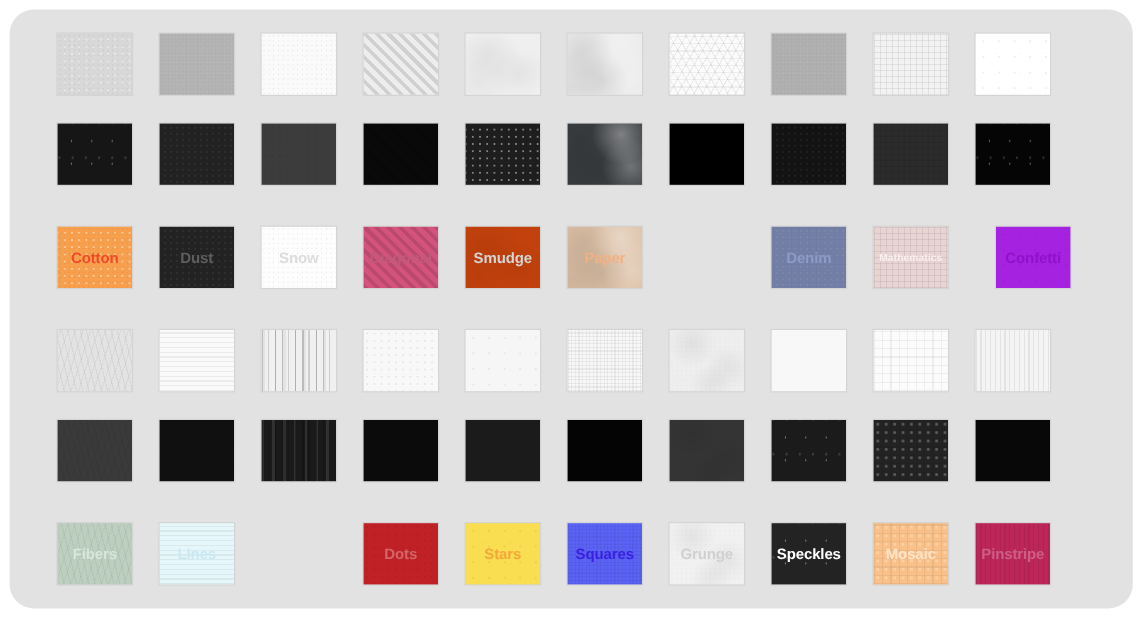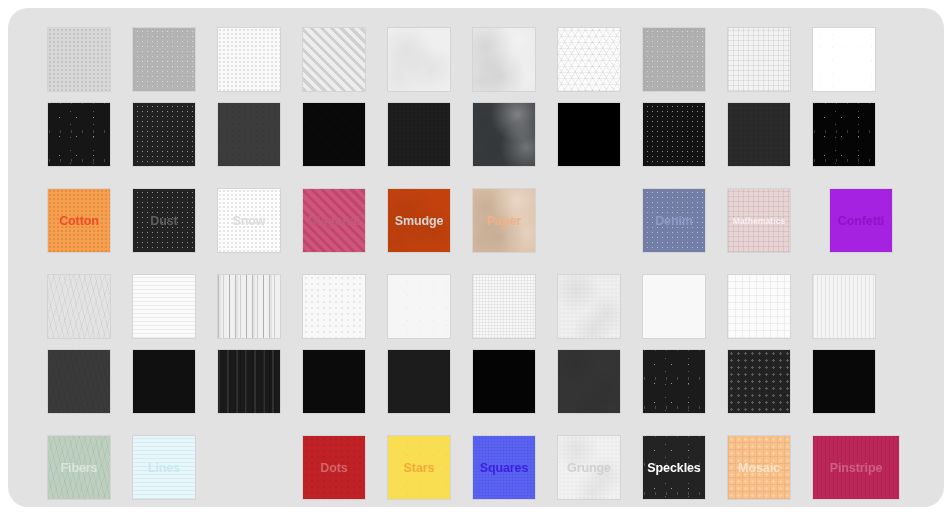--- a/index.html
+++ b/index.html
@@ -14,21 +14,21 @@
     width:936px;height:499px;
     background:#e2e2e2;
     border-radius:20px;
   }
   .grid{
     position:absolute;left:40px;top:20px;
     width:856px;height:470px;
   }
   .row{position:absolute;left:0;width:856px;height:63px;}
   .cell{
-    position:absolute;top:0;width:62px;height:63px;
+    position:absolute;top:0;width:62px;height:51px;
     overflow:hidden;
     box-shadow:0 0 0 1px rgba(0,0,0,0.06);
   }
   .tex{position:absolute;left:0;top:0;right:0;bottom:0;}
   .label{
     position:absolute;left:0;right:0;top:50%;
     transform:translateY(-50%);
     text-align:center;
     font-size:12.5px;font-weight:bold;
     letter-spacing:-0.1px;
@@ -342,19 +342,19 @@
           <div class="label" style="color: rgb(208, 208, 208);">Grunge</div>
         </div>
         <div class="cell" style="left: 595px; background: rgb(35, 35, 35);">
           <div class="tex n-speck"></div>
           <div class="label" style="color: rgb(255, 255, 255);">Speckles</div>
         </div>
         <div class="cell" style="left: 680px; background: rgb(249, 193, 137);">
           <div class="tex n-mosaic"></div>
           <div class="label" style="color: rgb(253, 228, 201);">Mosaic</div>
         </div>
-        <div class="cell" style="left: 765px; background: rgb(188, 38, 89); padding-left: 24px;">
+        <div class="cell" style="left: 765px; background: rgb(188, 38, 89);">
           <div class="tex n-pin"></div>
           <div class="label" style="color: rgb(204, 95, 133);">Pinstripe</div>
         </div>
       </div>
   </div>
 </div>
 
 </body></html>

